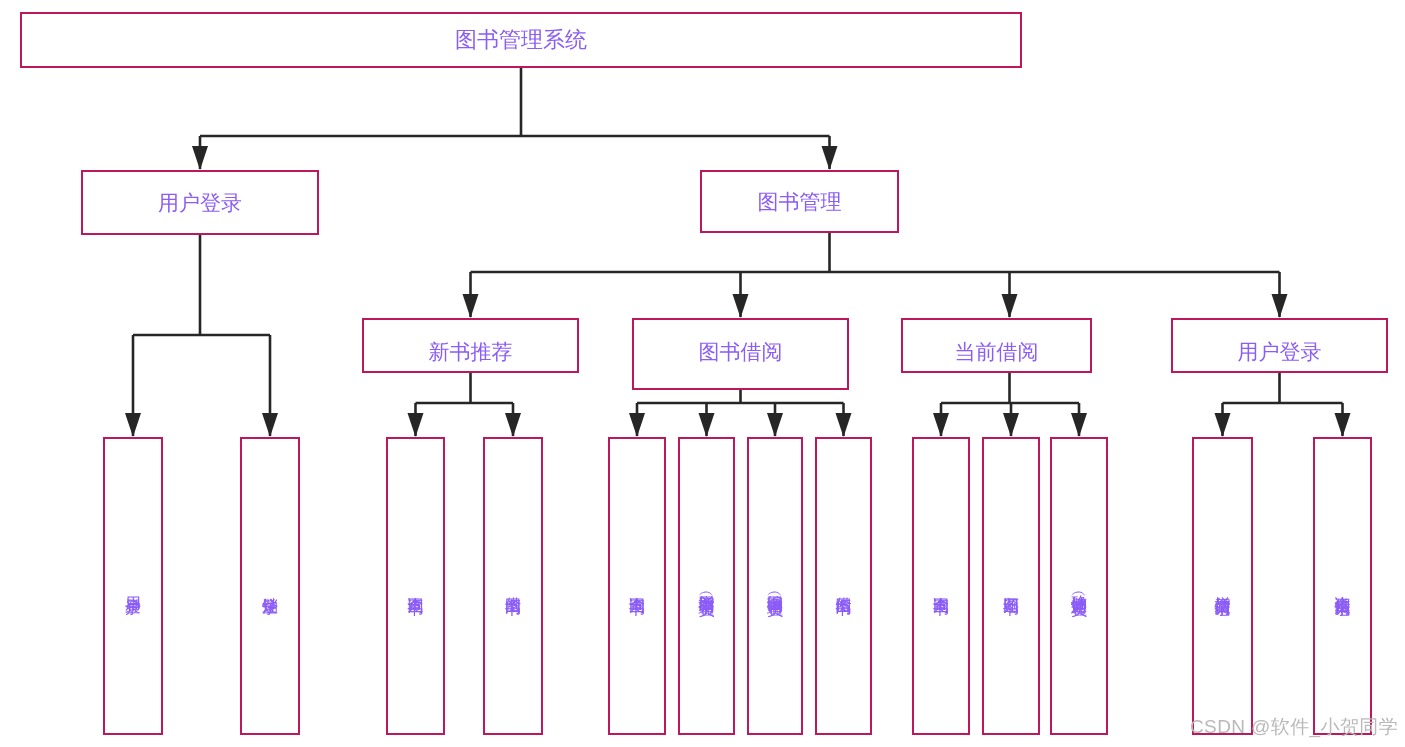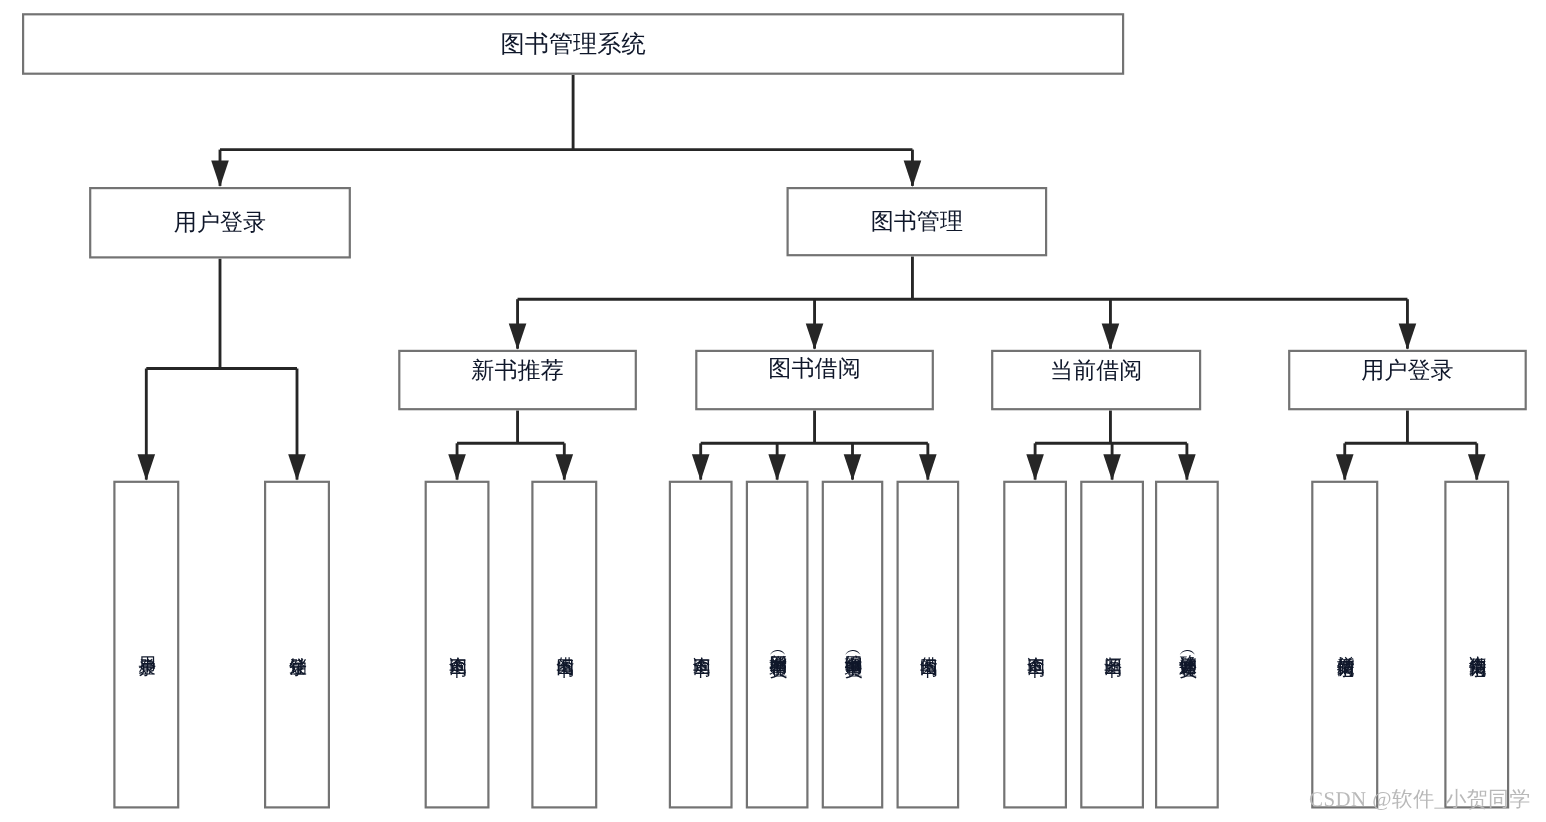--- a/index.html
+++ b/index.html
@@ -23,59 +23,58 @@
   svg.diagram-canvas {
     position: absolute;
     left: 0;
     top: 0;
     width: 1405px;
     height: 747px;
   }
   .node-box {
     position: absolute;
     box-sizing: border-box;
-    border: 2px solid #737373;
+    border: 2px solid #be185d;
     background: #ffffff;
     display: flex;
     align-items: center;
     justify-content: center;
-    color: #0f172a;
+    color: #8b5cf6;
   }
   .node-box.level-0 {
     font-size: 22px;
   }
   .node-box.level-1 {
     font-size: 21px;
   }
   .node-box.level-2 {
     font-size: 21px;
     align-items: flex-start;
     justify-content: center;
-    padding-top: 6px;
+    padding-top: 20px;
   }
   .node-label-h {
     line-height: 1.1;
     white-space: nowrap;
   }
   .node-label-v {
     writing-mode: vertical-rl;
     text-orientation: upright;
     line-height: 1.12;
     letter-spacing: 1px;
     white-space: nowrap;
   }
   .watermark {
     position: absolute;
     color: #b9b9b9;
     font-size: 19px;
     white-space: nowrap;
     left: 1190px;
     top: 714px;
     letter-spacing: 0.4px;
-    font-family: Liberation Serif, serif;
   }
 </style>
 </head>
 <body>
 
 <div id="diagram-root">
   <svg class="diagram-canvas" viewBox="0 0 1405 747" xmlns="http://www.w3.org/2000/svg">
     <g id="connector-group">
         <line x1="521" y1="68" x2="521" y2="136" stroke="#262626" stroke-width="2.6"></line>
         <line x1="200" y1="136" x2="829.5" y2="136" stroke="#262626" stroke-width="2.6"></line>
@@ -131,27 +130,27 @@
         <path d="M 1334.5 413 L 1350.5 413 L 1342.5 437 Z" fill="#262626"></path>
       </g>
   </svg>
   <div id="node-layer">
       <div class="node-box level-0" style="left: 20px; top: 12px; width: 1002px; height: 56px;">
         <span class="node-label-h">图书管理系统</span>
       </div>
       <div class="node-box level-1" style="left: 81px; top: 170px; width: 238px; height: 65px;">
         <span class="node-label-h">用户登录</span>
       </div>
-      <div class="node-box level-1" style="left: 715px; top: 170px; width: 237px; height: 63px;">
+      <div class="node-box level-1" style="left: 700px; top: 170px; width: 199px; height: 63px;">
         <span class="node-label-h">图书管理</span>
       </div>
       <div class="node-box level-2" style="left: 362px; top: 318px; width: 217px; height: 55px;">
         <span class="node-label-h">新书推荐</span>
       </div>
-      <div class="node-box level-2" style="left: 632px; top: 318px; width: 217px; height: 55px; font-family: Liberation Mono, monospace;">
+      <div class="node-box level-2" style="left: 632px; top: 318px; width: 217px; height: 72px;">
         <span class="node-label-h">图书借阅</span>
       </div>
       <div class="node-box level-2" style="left: 901px; top: 318px; width: 191px; height: 55px;">
         <span class="node-label-h">当前借阅</span>
       </div>
       <div class="node-box level-2" style="left: 1171px; top: 318px; width: 217px; height: 55px;">
         <span class="node-label-h">用户登录</span>
       </div>
       <div class="node-box level-3" style="left: 103px; top: 437px; width: 60px; height: 298px;">
         <span class="node-label-v">用户登录</span>

